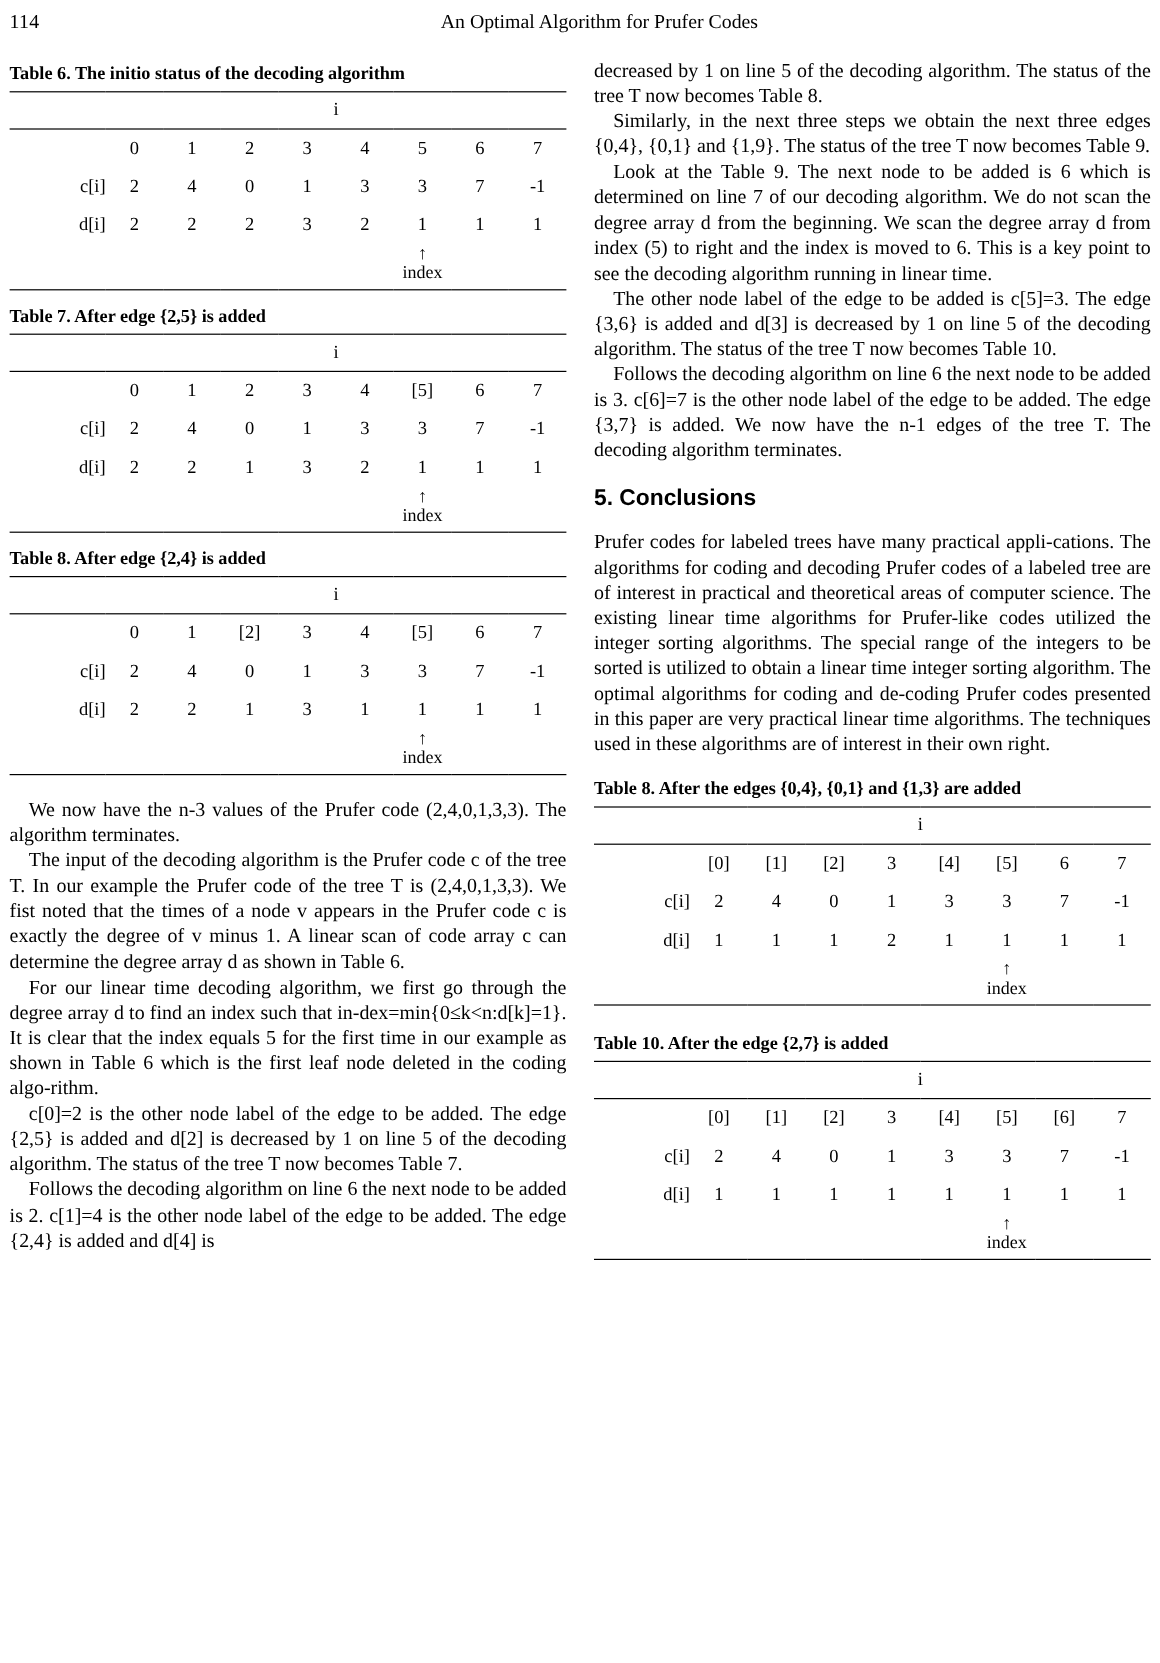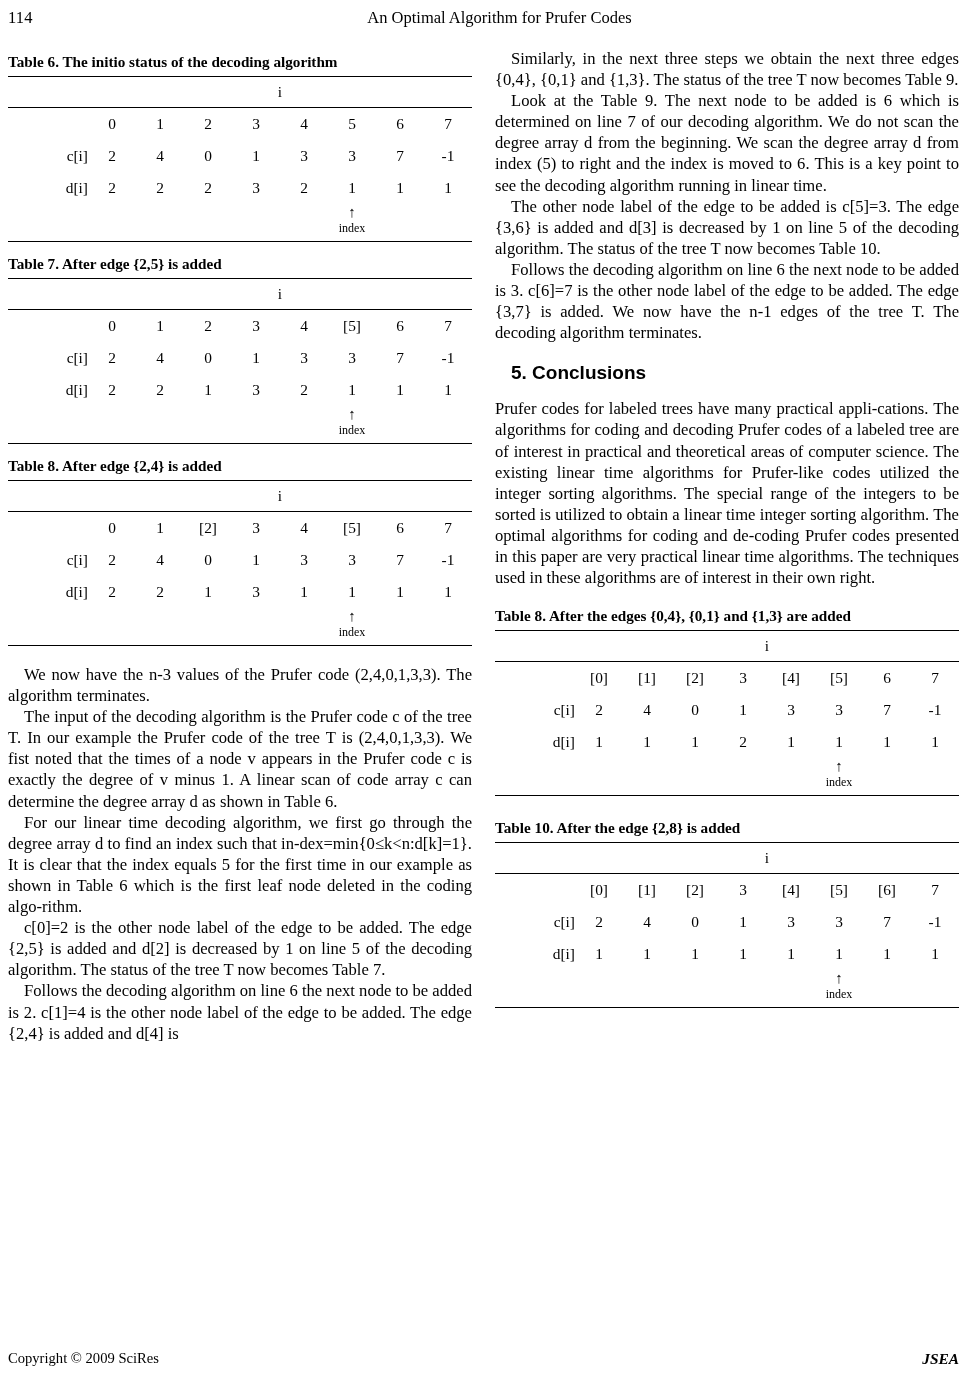--- a/index.html
+++ b/index.html
@@ -70,21 +70,21 @@
     font-size: 16.6px;
     line-height: 21.1px;
     text-align: justify;
     text-justify: inter-word;
     text-indent: 16px;
     hyphens: manual;
   }
   p.body.noindent { text-indent: 0; }
 
   h2.section {
-    margin: 19px 0 14px 16px;
+    margin: 19px 0 14px 0;
     font-size: 19px;
     font-weight: bold;
     font-family: "Liberation Sans", "DejaVu Sans", sans-serif;
     line-height: 22px;
   }
 
   
   .tbl-block {
     margin: 0 0 8px 0;
   }
@@ -124,21 +124,21 @@
     line-height: 15px;
     vertical-align: top;
     padding-top: 1px;
   }
   .arrowcell {
     display: block;
     font-size: 14px;
     line-height: 14px;
   }
   .arrowcell .ar { display: block; font-size: 15px; line-height: 15px; }
-  .arrowcell .tx { display: block; font-size: 12px; line-height: 17px; }
+  .arrowcell .tx { display: block; font-size: 15px; line-height: 17px; }
 
   
   .footer {
     position: absolute;
     left: 8px;
     bottom: 14px;
     width: 951px;
     height: 22px;
     font-size: 14.6px;
   }
@@ -356,21 +356,22 @@
       <div style="height:10px"></div>
       <p class="body">We now have the n-3 values of the Prufer code (2,4,0,1,3,3). The algorithm terminates.</p>
       <p class="body">The input of the decoding algorithm is the Prufer code c of the tree T. In our example the Prufer code of the tree T is (2,4,0,1,3,3). We fist noted that the times of a node v appears in the Prufer code c is exactly the degree of v minus 1. A linear scan of code array c can determine the degree array d as shown in Table 6.</p>
       <p class="body">For our linear time decoding algorithm, we first go through the degree array d to find an index such that in-dex=min{0≤k&lt;n:d[k]=1}. It is clear that the index equals 5 for the first time in our example as shown in Table 6 which is the first leaf node deleted in the coding algo-rithm.</p>
       <p class="body">c[0]=2 is the other node label of the edge to be added. The edge {2,5} is added and d[2] is decreased by 1 on line 5 of the decoding algorithm. The status of the tree T now becomes Table 7.</p>
       <p class="body">Follows the decoding algorithm on line 6 the next node to be added is 2. c[1]=4 is the other node label of the edge to be added. The edge {2,4} is added and d[4] is</p>
     </div>
 
     <div class="col col-right">
 
-      <p class="body">Similarly, in the next three steps we obtain the next three edges {0,4}, {0,1} and {1,3}. The status of the tree T now becomes Table 9.</p>
+      <p class="body noindent">decreased by 1 on line 5 of the decoding algorithm. The status of the tree T now becomes Table 8.</p>
+      <p class="body">Similarly, in the next three steps we obtain the next three edges {0,4}, {0,1} and {1,9}. The status of the tree T now becomes Table 9.</p>
       <p class="body">Look at the Table 9. The next node to be added is 6 which is determined on line 7 of our decoding algorithm. We do not scan the degree array d from the beginning. We scan the degree array d from index (5) to right and the index is moved to 6. This is a key point to see the decoding algorithm running in linear time.</p>
       <p class="body">The other node label of the edge to be added is c[5]=3. The edge {3,6} is added and d[3] is decreased by 1 on line 5 of the decoding algorithm. The status of the tree T now becomes Table 10.</p>
       <p class="body">Follows the decoding algorithm on line 6 the next node to be added is 3. c[6]=7 is the other node label of the edge to be added. The edge {3,7} is added. We now have the n-1 edges of the tree T. The decoding algorithm terminates.</p>
 
       <h2 class="section">5. Conclusions</h2>
 
       <p class="body noindent">Prufer codes for labeled trees have many practical appli-cations. The algorithms for coding and decoding Prufer codes of a labeled tree are of interest in practical and theoretical areas of computer science. The existing linear time algorithms for Prufer-like codes utilized the integer sorting algorithms. The special range of the integers to be sorted is utilized to obtain a linear time integer sorting algorithm. The optimal algorithms for coding and de-coding Prufer codes presented in this paper are very practical linear time algorithms. The techniques used in these algorithms are of interest in their own right.</p>
 
       <div style="height:14px"></div>
 
@@ -431,21 +432,21 @@
             <td></td>
             <td></td>
           </tr>
         </tbody>
           </table>
       </div>
 
       <div style="height:10px"></div>
 
       <div class="tbl-block">
-        <div class="tbl-caption">Table 10. After the edge {2,8} is added</div>
+        <div class="tbl-caption">Table 10. After the edge {2,7} is added</div>
         <table class="tt">
           <tbody>
               <tr class="hdr-i rule-top rule-bot">
             <td class="lbl"></td>
             <td colspan="8">i</td>
           </tr>
           <tr>
             <td class="lbl"></td>
             <td>[0]</td>
             <td>[1]</td>
@@ -494,18 +495,14 @@
             <td></td>
             <td></td>
           </tr>
         </tbody>
           </table>
       </div>
 
     </div>
   </div>
 
-  <div class="footer">
-    <span class="cpy">Copyright © 2009 SciRes</span>
-    <span class="jrnl">JSEA</span>
-  </div>
 
 </div>
 
 </body></html>

